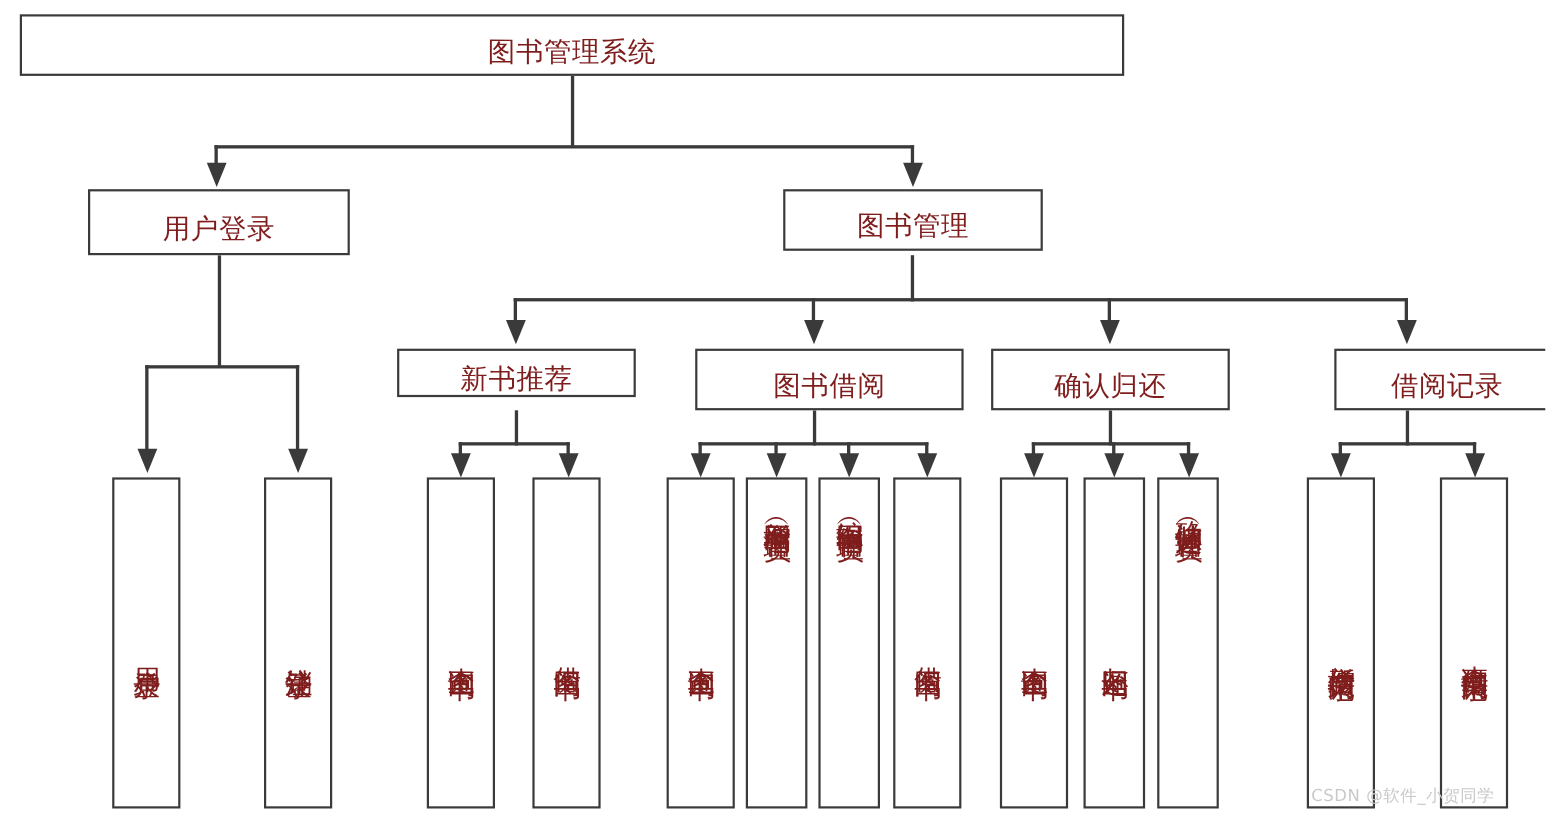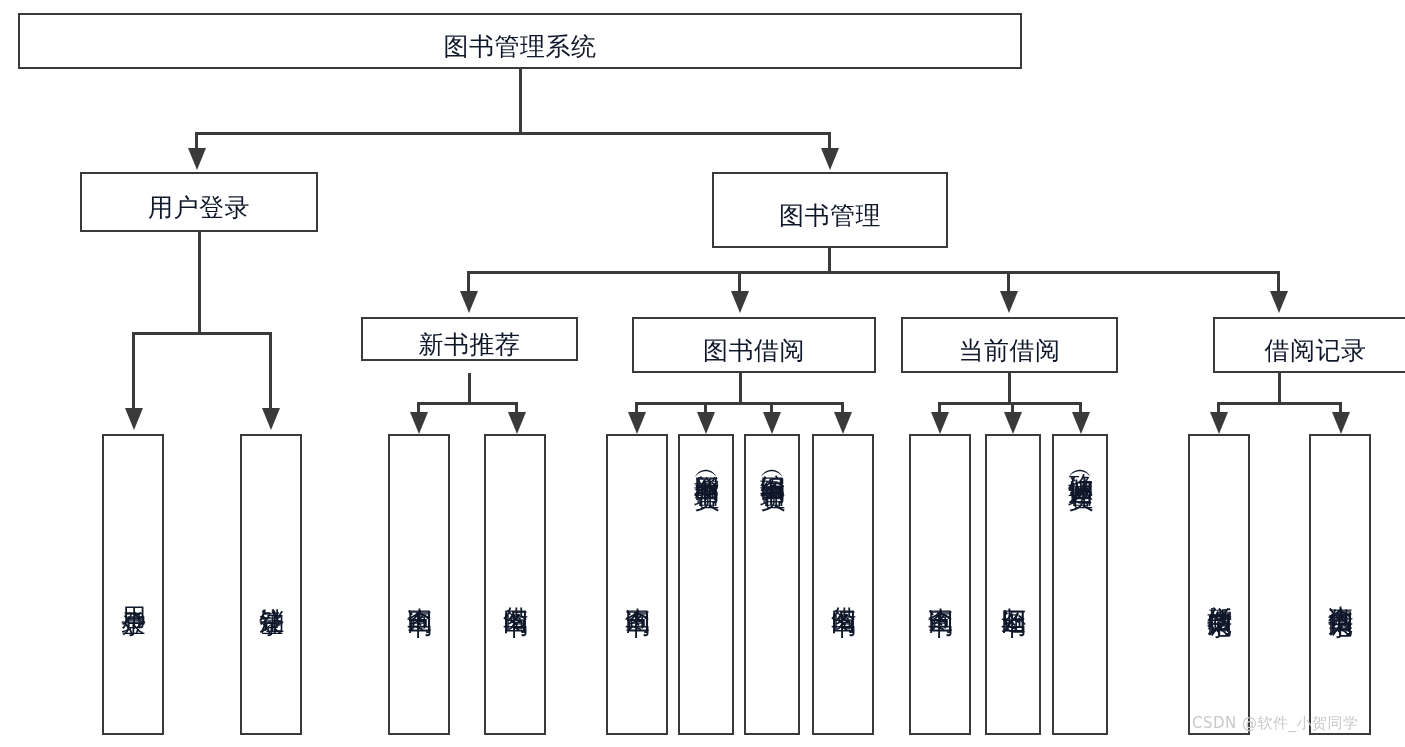--- a/index.html
+++ b/index.html
@@ -24,21 +24,21 @@
     background: #ffffff;
     display: flex;
     align-items: center;
     justify-content: center;
     color: #4d4d4d;
   }
   .node .lbl {
     display: block;
     text-align: right;
     line-height: 1.18;
-    color: #0f172a;
+    color: #7f1d1d;
     letter-spacing: 0.5px;
     margin-top: 12px;
   }
   .node.horiz .lbl {
     writing-mode: horizontal-tb;
     font-size: 25px;
   }
   .node.vert {
     align-items: flex-start;
     justify-content: center;
@@ -141,32 +141,32 @@
   <div class="edge v" style="left:1339px; top:402px; height:12px;"></div>
   <div class="arrow" style="left:1332px; top:412px;"></div>
 
   <div class="node horiz" style="left:18px; top:13px; width:1004px; height:56px;">
     <span class="lbl">图书管理系统</span>
   </div>
 
   <div class="node horiz" style="left:80px; top:172px; width:238px; height:60px;">
     <span class="lbl">用户登录</span>
   </div>
-  <div class="node horiz" style="left:712px; top:172px; width:236px; height:76px;">
+  <div class="node horiz" style="left:712px; top:172px; width:236px; height:56px;">
     <span class="lbl">图书管理</span>
   </div>
 
   <div class="node horiz" style="left:361px; top:317px; width:217px; height:44px;">
     <span class="lbl">新书推荐</span>
   </div>
   <div class="node horiz" style="left:632px; top:317px; width:244px; height:56px;">
     <span class="lbl">图书借阅</span>
   </div>
   <div class="node horiz" style="left:901px; top:317px; width:217px; height:56px;">
-    <span class="lbl">当前借阅</span>
+    <span class="lbl">确认归还</span>
   </div>
   <div class="node horiz" style="left:1213px; top:317px; width:205px; height:56px;">
     <span class="lbl">借阅记录</span>
   </div>
 
   <div class="node vert centered" style="left:102px; top:434px; width:62px; height:301px;">
     <span class="lbl">用户登录</span>
   </div>
   <div class="node vert centered" style="left:240px; top:434px; width:62px; height:301px;">
     <span class="lbl">注销登录</span>

